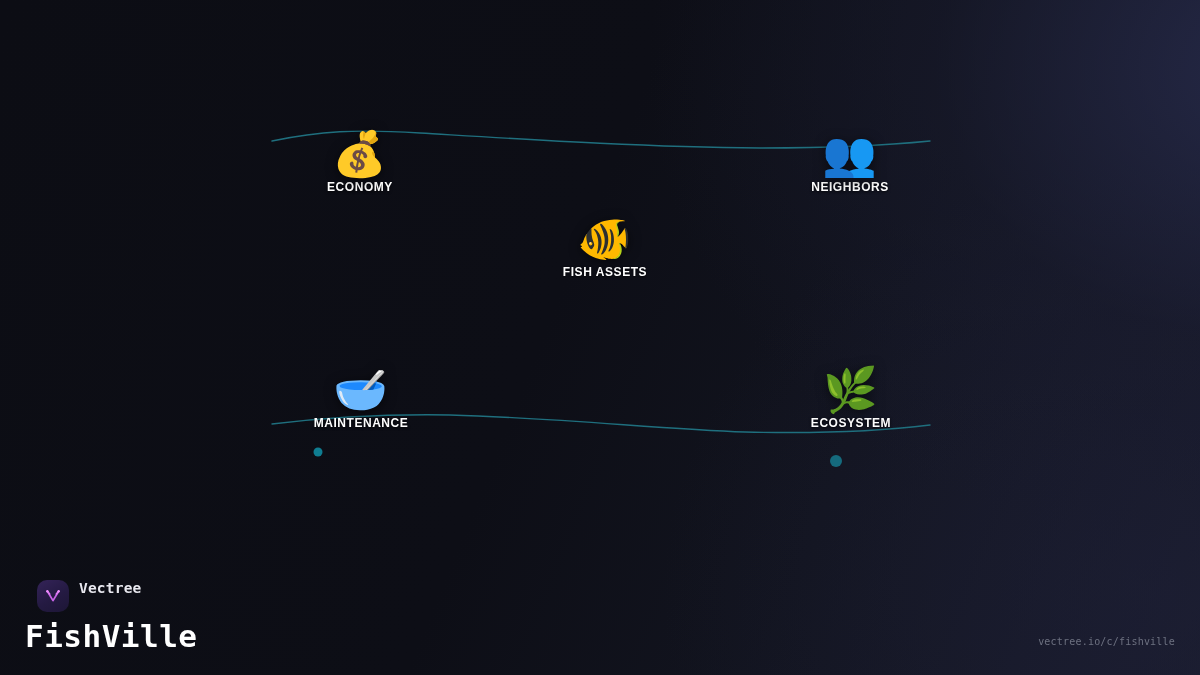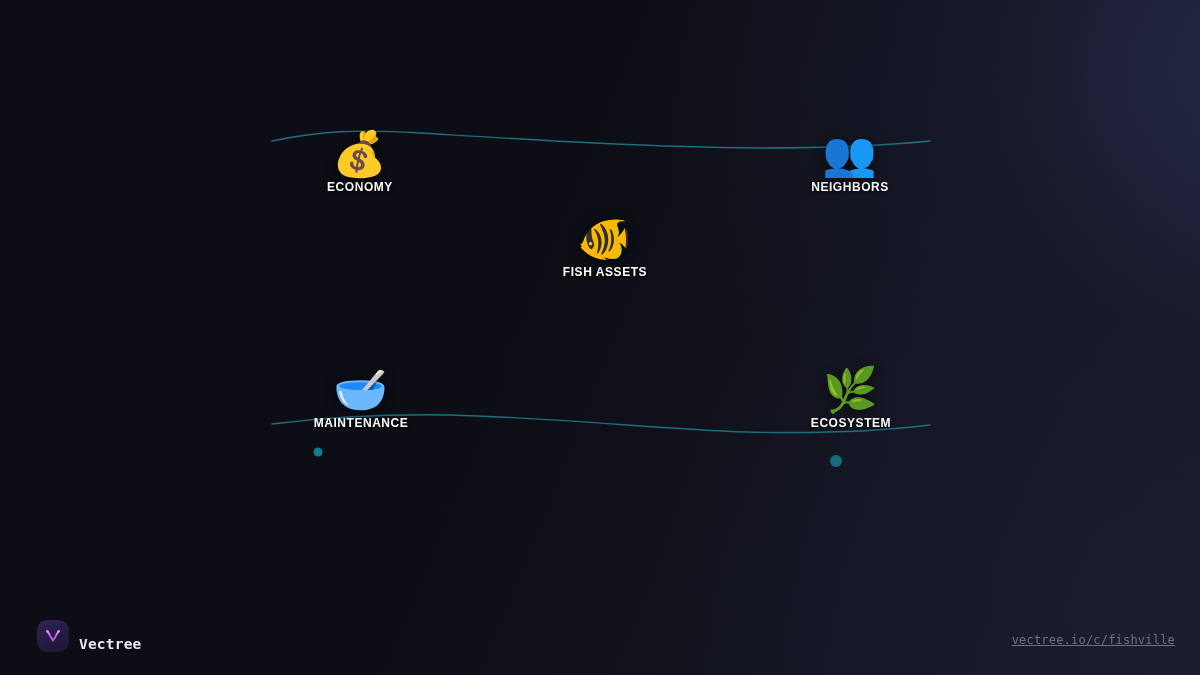--- a/index.html
+++ b/index.html
@@ -65,23 +65,23 @@
   .dot.large { width:12px; height:12px; background:#156a7d; }
 
   
   #brand {
     position:absolute;
     left:25px;
     bottom:22px;
   }
   .brand-row {
     display:flex;
-    align-items:flex-end;
+    align-items:flex-start;
     gap:10px;
-    margin-bottom:1px;
+    margin-bottom:8px;
     padding-left:12px;
   }
   .brand-badge {
     width:32px; height:32px;
     border-radius:10px;
     background:linear-gradient(150deg,#342358 0%,#241a42 55%,#1d1636 100%);
     display:flex; align-items:center; justify-content:center;
     flex:0 0 auto;
   }
   .brand-name {
@@ -97,24 +97,23 @@
     font-weight:700;
     color:#ffffff;
     letter-spacing:0.5px;
     line-height:1.05;
   }
   #page-url {
     position:absolute;
     right:25px;
     bottom:28px;
     font-family:"DejaVu Sans Mono","Liberation Mono",monospace;
-    font-size:12px;
+    font-size:10px;
     color:#6d7180;
     letter-spacing:0.2px;
-    text-decoration:underline;
   }
 </style>
 </head>
 <body>
 
 <div id="stage">
 
   <svg id="waves" viewBox="0 0 1200 675" preserveAspectRatio="none">
     <path d="M272,141 C320,131 355,129 420,133 C520,139 640,147 760,148 C840,148 890,145 930,141" fill="none" stroke="#1f6f7e" stroke-width="1.4" stroke-linecap="round"></path>
     <path d="M272,424 C330,417 390,414 450,415 C560,418 660,429 745,432 C830,434 890,430 930,425" fill="none" stroke="#1f6f7e" stroke-width="1.4" stroke-linecap="round"></path>
@@ -154,17 +153,18 @@
         <svg width="20" height="20" viewBox="0 0 24 24" fill="none">
           <path d="M5.4 6.6 L12 17.6 L18.6 6.6" stroke="#c964e8" stroke-width="2.1" stroke-linecap="round" stroke-linejoin="round"></path>
           <path d="M5.4 6.6 L8.1 9.6" stroke="#e07ef5" stroke-width="1.8" stroke-linecap="round"></path>
           <path d="M18.6 6.6 L15.9 9.6" stroke="#e07ef5" stroke-width="1.8" stroke-linecap="round"></path>
           <circle cx="5.2" cy="6.3" r="1.5" fill="#ee8dff"></circle>
           <circle cx="18.8" cy="6.3" r="1.5" fill="#ee8dff"></circle>
         </svg>
       </span>
       <span class="brand-name">Vectree</span>
     </div>
+    <div id="page-title">FishVille</div>
   </div>
 
   <div id="page-url">vectree.io/c/fishville</div>
 
 </div>
 
 </body></html>

